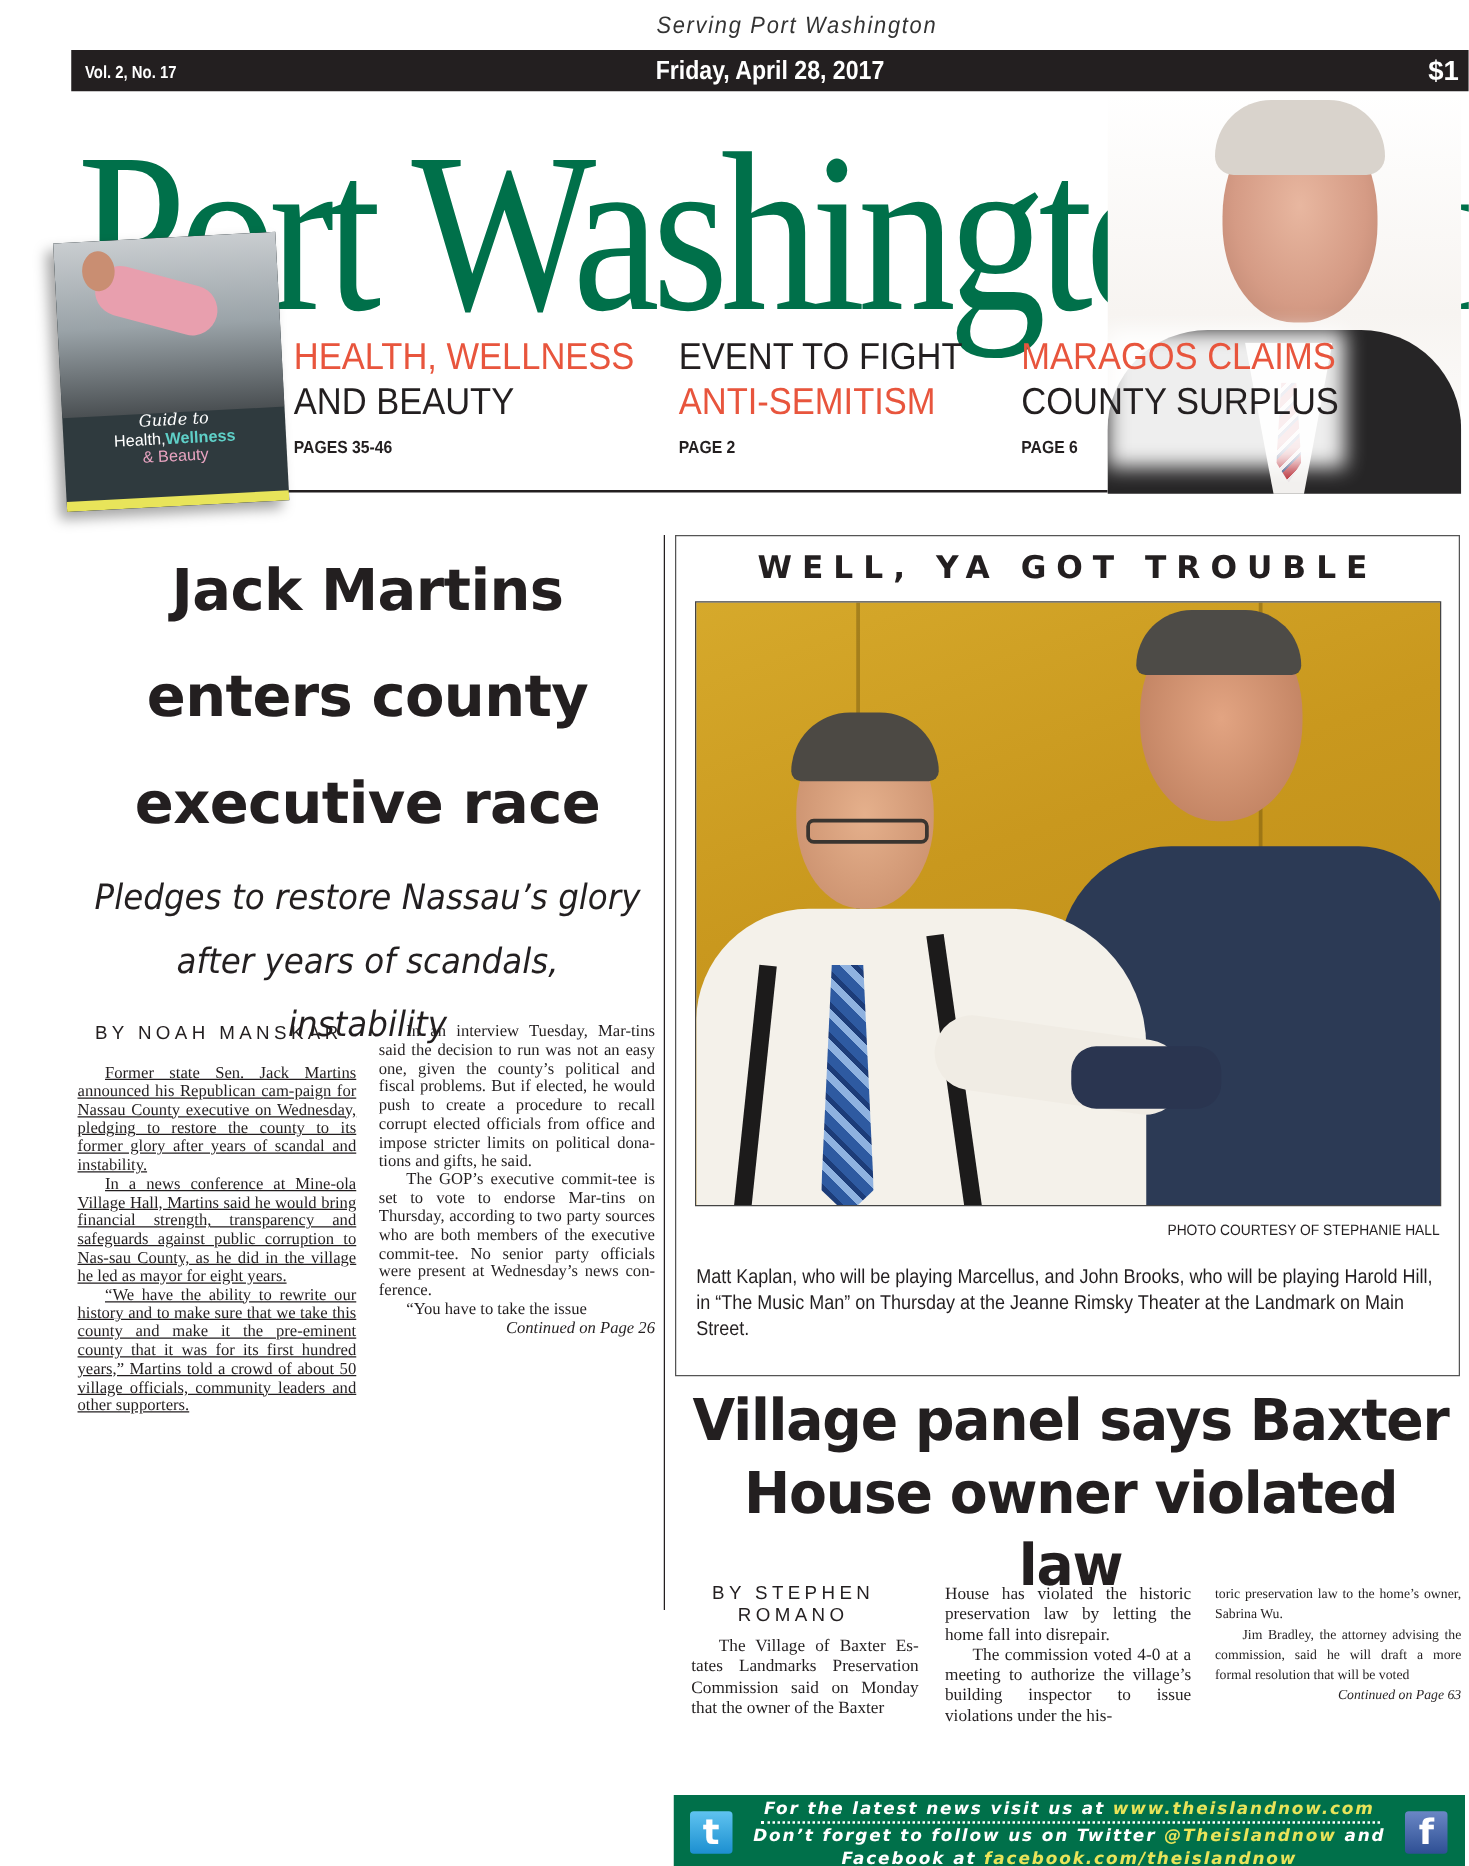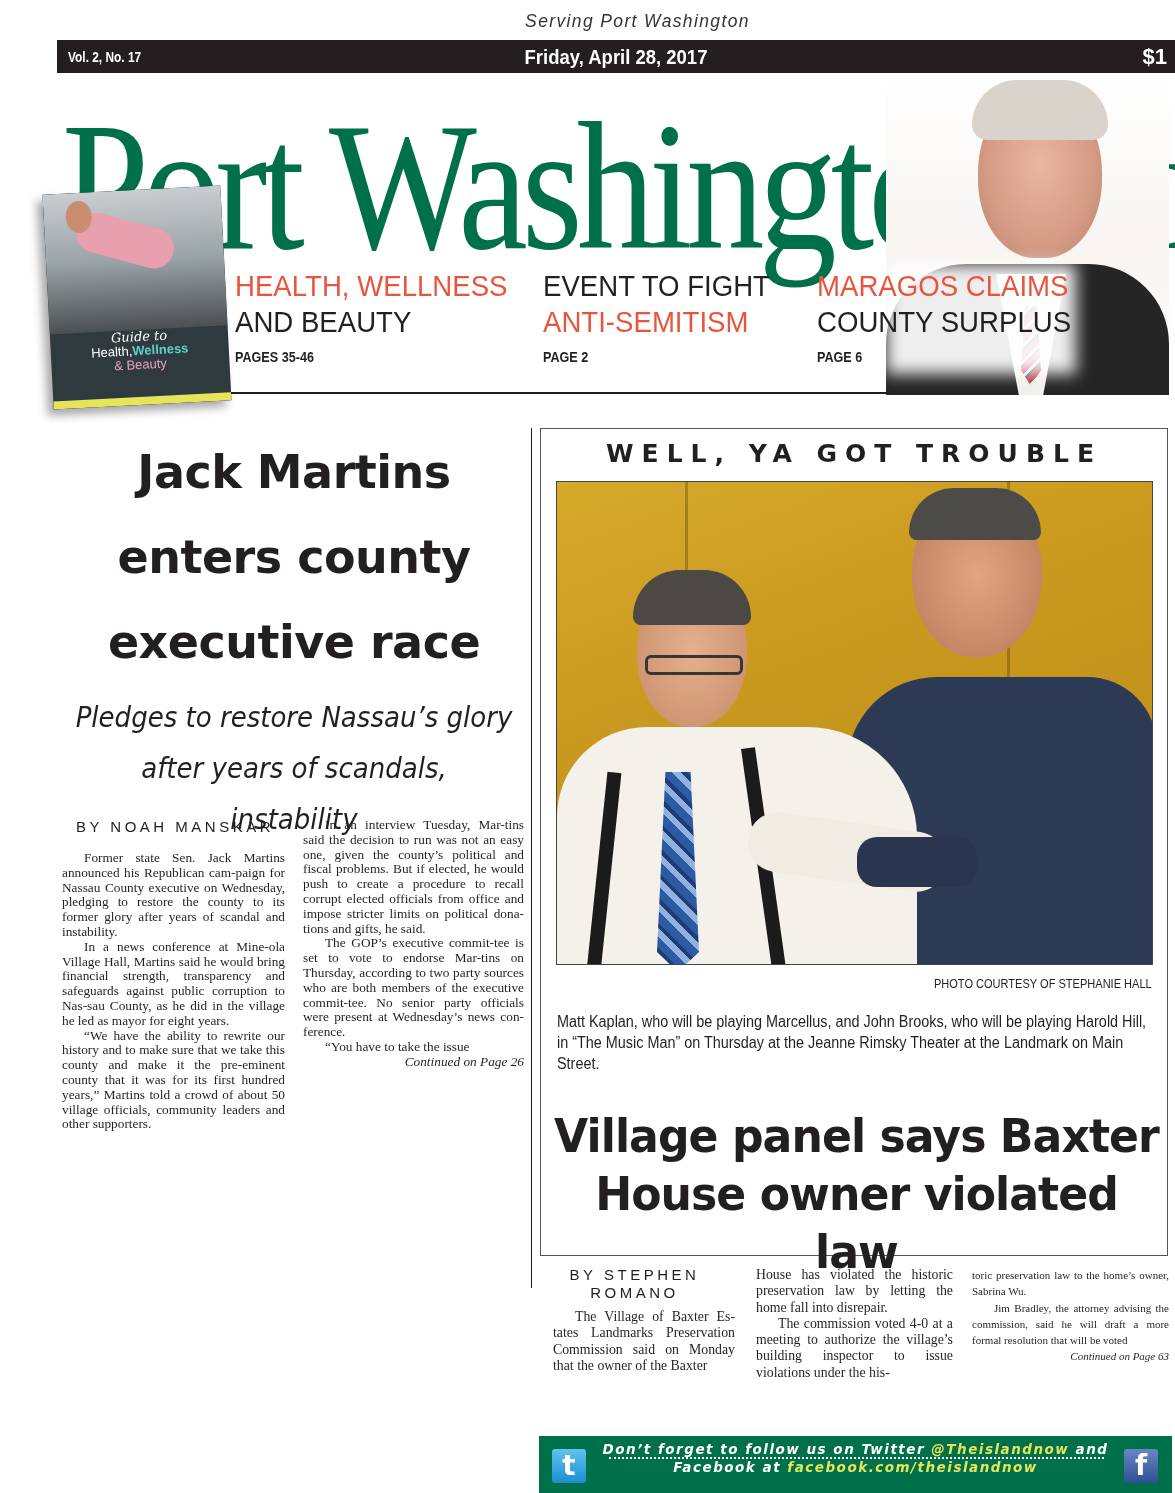--- a/index.html
+++ b/index.html
@@ -52,27 +52,27 @@
   .deck { position: absolute; left: 58px; top: 692px; width: 472px; text-align: center; font-family: "DejaVu Sans", sans-serif; font-style: italic; font-size: 28px; line-height: 51px; color: #231f20; transform: scaleX(0.93); transform-origin: center; }
 
   .byline { position: absolute; font-family: "Liberation Sans", sans-serif; font-size: 15px; letter-spacing: 3.5px; color: #231f20; text-align: center; }
   .byline1 { left: 60px; top: 818px; width: 230px; }
   .byline2 { left: 552px; top: 1266px; width: 165px; line-height: 18px; }
 
   .col { position: absolute; font-family: "Liberation Serif", serif; font-size: 13.3px; line-height: 14.8px; color: #231f20; text-align: justify; hyphens: manual; }
   .col p { text-indent: 22px; }
   .col p.noind { text-indent: 0; }
   .col .cont { display:block; text-align: right; font-style: italic; text-indent: 0; }
-  .colA { left: 62px; top: 851px; width: 223px; }
+  .colA { left: 62px; top: 851px; width: 223px; text-decoration: underline; }
   .colB { left: 303px; top: 818px; width: 221px; }
   .colC { left: 553px; top: 1309px; width: 182px; font-size: 13.8px; line-height: 16.3px; }
   .colD { left: 756px; top: 1267px; width: 197px; font-size: 13.8px; line-height: 16.3px; }
   .colE { left: 972px; top: 1267px; width: 197px; font-size: 11px; line-height: 16.3px; }
 
-  .photobox { position: absolute; left: 540px; top: 428px; width: 628px; height: 828px; border: 1px solid #555; padding-left: 10px; }
+  .photobox { position: absolute; left: 540px; top: 428px; width: 628px; height: 673px; border: 1px solid #555; padding-left: 10px; }
   .kicker { position: absolute; left: 0; top: 10px; width: 100%; text-align: center; font-family: "DejaVu Sans", sans-serif; font-weight: bold; font-size: 25px; letter-spacing: 8px; color: #231f20; }
   .photo-main { position: absolute; left: 15px; top: 52px; width: 597px; height: 484px; background: linear-gradient(160deg, #d6a92b 0%, #c9981e 40%, #b98a17 100%); overflow: hidden; border: 1px solid #444; }
   .photo-main .stripe { position:absolute; top:0; width: 3px; height: 100%; background: rgba(80,60,10,0.35); }
   .p1-body { position:absolute; left: 0; top: 245px; width: 360px; height: 260px; background: #f4f1ea; border-radius: 90px 110px 0 0; }
   .p1-head { position:absolute; left: 80px; top: 95px; width: 110px; height: 150px; background: radial-gradient(ellipse at 50% 50%, #e5b08c, #c68b69); border-radius: 48%; }
   .p1-hair { position:absolute; left: 76px; top: 88px; width: 118px; height: 55px; background: #4c4944; border-radius: 60px 60px 10px 10px; }
   .p1-glasses { position:absolute; left: 88px; top: 173px; width: 98px; height: 20px; border: 3px solid #3a3530; border-radius: 6px; }
   .p1-tie { position:absolute; left: 100px; top: 290px; width: 42px; height: 200px; background: repeating-linear-gradient(45deg, #2e5aa1 0 8px, #8fb2e0 8px 14px, #1d3c78 14px 18px); clip-path: polygon(20% 0, 80% 0, 100% 90%, 50% 100%, 0 90%); }
   .p1-susp-l { position:absolute; left: 40px; top: 290px; width: 14px; height: 200px; background: #1c1b1b; transform: rotate(6deg); }
   .p1-susp-r { position:absolute; left: 200px; top: 265px; width: 14px; height: 230px; background: #1c1b1b; transform: rotate(-8deg); }
@@ -199,20 +199,23 @@
   <p>The commission voted 4-0 at a meeting to authorize the village’s building inspector to issue violations under the his-</p>
 </div>
 <div class="col colE">
   <p class="noind">toric preservation law to the home’s owner, Sabrina Wu.</p>
   <p>Jim Bradley, the attorney advising the commission, said he will draft a more formal resolution that will be voted</p>
   <span class="cont">Continued on Page 63</span>
 </div>
 
 <div class="promo-footer">
   <span class="tw-icon">t</span>
+  <span class="line line1">
+    <span>For the latest news visit us at </span><span class="yl">www.theislandnow.com</span>
+  </span>
   <div class="dots"></div>
   <span class="line line2">
     <span>Don’t forget to follow us on Twitter </span><span class="yl">@Theislandnow</span><span> and</span>
   </span>
   <span class="line line3">
     <span>Facebook at </span><span class="yl">facebook.com/theislandnow</span>
   </span>
   <span class="fb-icon">f</span>
 </div>
 

